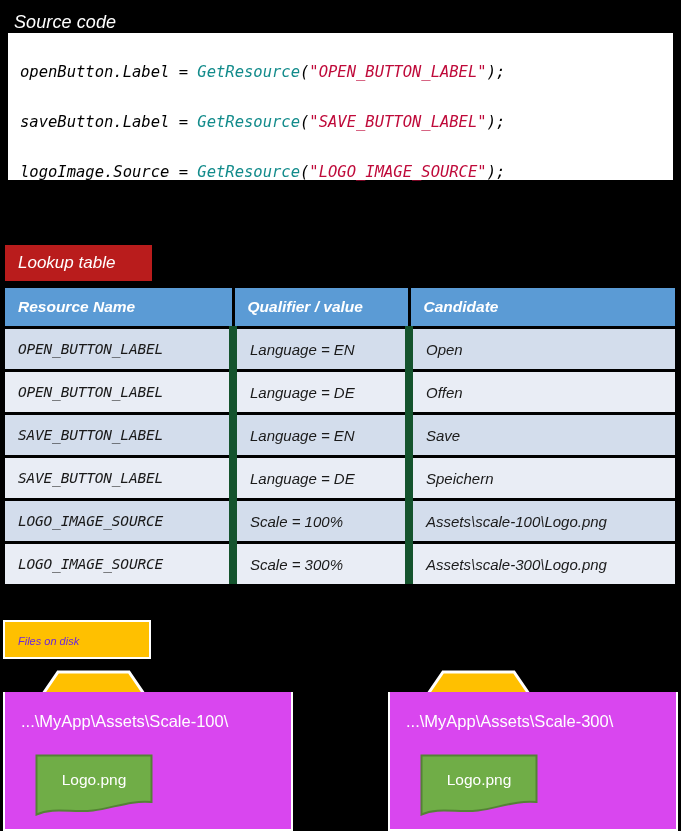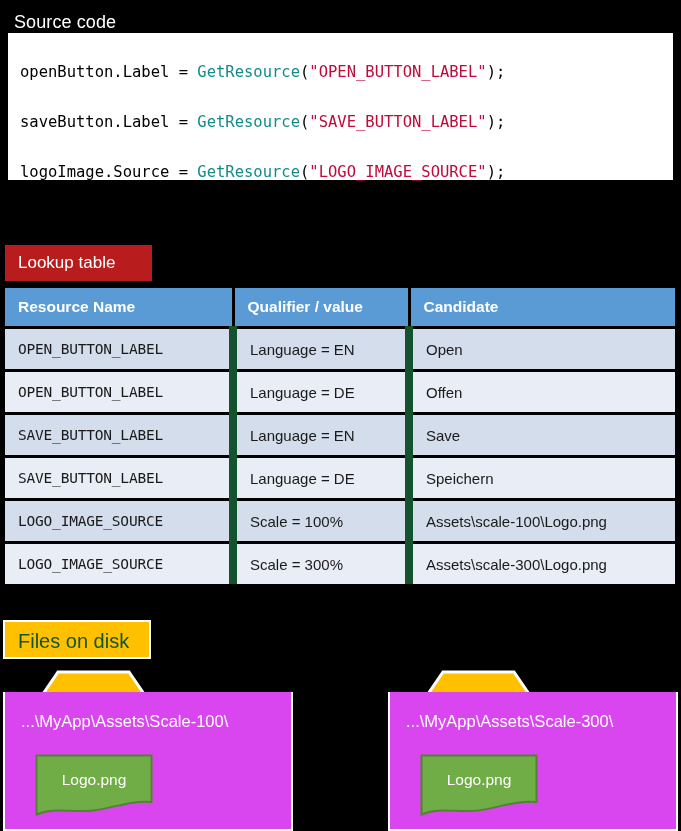--- a/index.html
+++ b/index.html
@@ -10,21 +10,21 @@
   body {
     width: 681px;
     height: 831px;
     position: relative;
     overflow: hidden;
     font-family: "Liberation Sans", sans-serif;
     -webkit-font-smoothing: antialiased;
   }
 
   
-  .abs { position: absolute; }
+  .abs { position: absolute; font-style: italic; }
 
   
   #source-code-label {
     left: 14px;
     top: 8px;
     color: #ffffff;
     font-size: 18px;
     line-height: 28px;
     letter-spacing: 0.1px;
   }
@@ -118,22 +118,22 @@
     width: 148px;
     height: 39px;
     background: #FFC000;
     border: 2px solid #ffffff;
     box-sizing: border-box;
   }
   #files-label-box span {
     position: absolute;
     left: 13px;
     top: 8px;
-    color: #14532d;
-    font-size: 20px;
+    color: #6d28d9;
+    font-size: 11px;
     line-height: 22px;
   }
 
   .folder {
     position: absolute;
     top: 670px;
     width: 290px;
     height: 161px;
   }
   .folder-tab {

